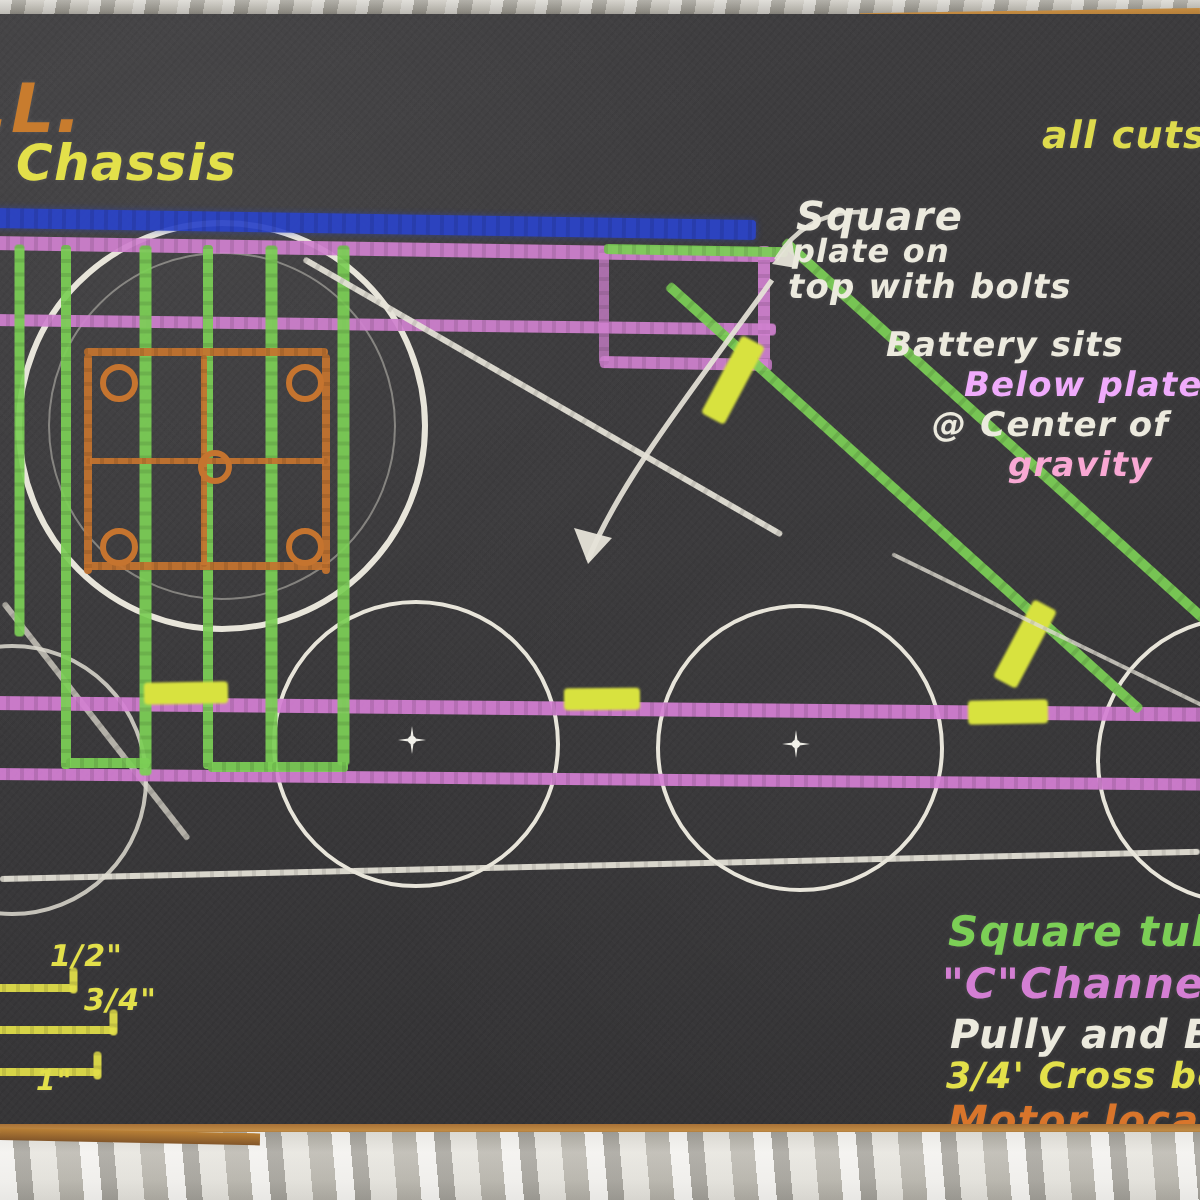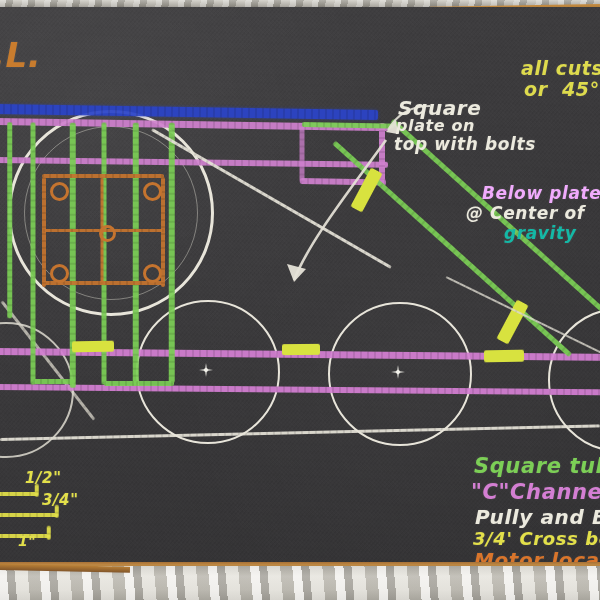--- a/index.html
+++ b/index.html
@@ -143,31 +143,32 @@
     <path d="M196 10 C 160 60, 120 110, 104 150" stroke="#e6e3d8" stroke-width="2.6" fill="none" opacity="0.92"></path>
     <path d="M104 152 L 97 134 L 116 139 Z" fill="#e6e3d8" opacity="0.95"></path>
   </svg>
   <svg class="chalk" width="70" height="50" style="left:366px;top:100px;" viewBox="0 0 70 50">
     <path d="M64 6 C 44 6, 30 16, 22 30" stroke="#e6e3d8" stroke-width="2.2" fill="none" opacity="0.9"></path>
     <path d="M20 32 L 30 20 L 32 34 Z" fill="#e6e3d8" opacity="0.95"></path>
   </svg>
   <div class="chalk ln" style="left:446px;top:276px;width:180px;height:2.4px;background:#dedbd0;transform:rotate(26deg);opacity:.8;"></div>
 
   <div class="hw sl" style="left:-8px;top:36px;font-size:34px;color:#c87c2e;">.L.</div>
+  <div class="hw sl" style="left:8px;top:68px;font-size:25px;color:#e3e04a;">Chassis</div>
 
   <div class="hw sl" style="left:521px;top:58px;font-size:19px;color:#dedb4d;">all cuts</div>
-  <div class="hw sl" style="left:524px;top:79px;font-size:19px;color:#dedb4d;">or  45°</div>
 
   <div class="hw sl" style="left:398px;top:97px;font-size:20px;color:#eceade;">Square</div>
   <div class="hw sl" style="left:396px;top:117px;font-size:16px;color:#eceade;">plate on</div>
   <div class="hw sl" style="left:394px;top:135px;font-size:17px;color:#eceade;text-align:right;">top with bolts</div>
 
+  <div class="hw sl" style="left:443px;top:164px;font-size:17px;color:#eceade;">Battery sits</div>
   <div class="hw sl" style="left:482px;top:184px;font-size:17px;color:#f0abfc;">Below plate</div>
   <div class="hw sl" style="left:466px;top:204px;font-size:17px;color:#eceade;font-style:italic;">@ Center of</div>
-  <div class="hw sl" style="left:504px;top:224px;font-size:17px;color:#14b8a6;">gravity</div>
+  <div class="hw sl" style="left:504px;top:224px;font-size:17px;color:#f9a8d4;">gravity</div>
 
   <div class="chalk ln" style="left:-6px;top:492px;width:44px;height:3.5px;background:#e3e04a;"></div>
   <div class="chalk ln" style="left:37px;top:482px;width:13px;height:3.5px;background:#e3e04a;transform:rotate(90deg);transform-origin:left center;"></div>
   <div class="hw sl" style="left:25px;top:470px;font-size:15px;color:#e3e04a;">1/2"</div>
 
   <div class="chalk ln" style="left:-6px;top:513px;width:64px;height:3.5px;background:#e3e04a;"></div>
   <div class="chalk ln" style="left:57px;top:503px;width:13px;height:3.5px;background:#e3e04a;transform:rotate(90deg);transform-origin:left center;"></div>
   <div class="hw sl" style="left:42px;top:492px;font-size:15px;color:#e3e04a;">3/4"</div>
 
   <div class="chalk ln" style="left:-6px;top:534px;width:56px;height:3.5px;background:#e3e04a;"></div>

